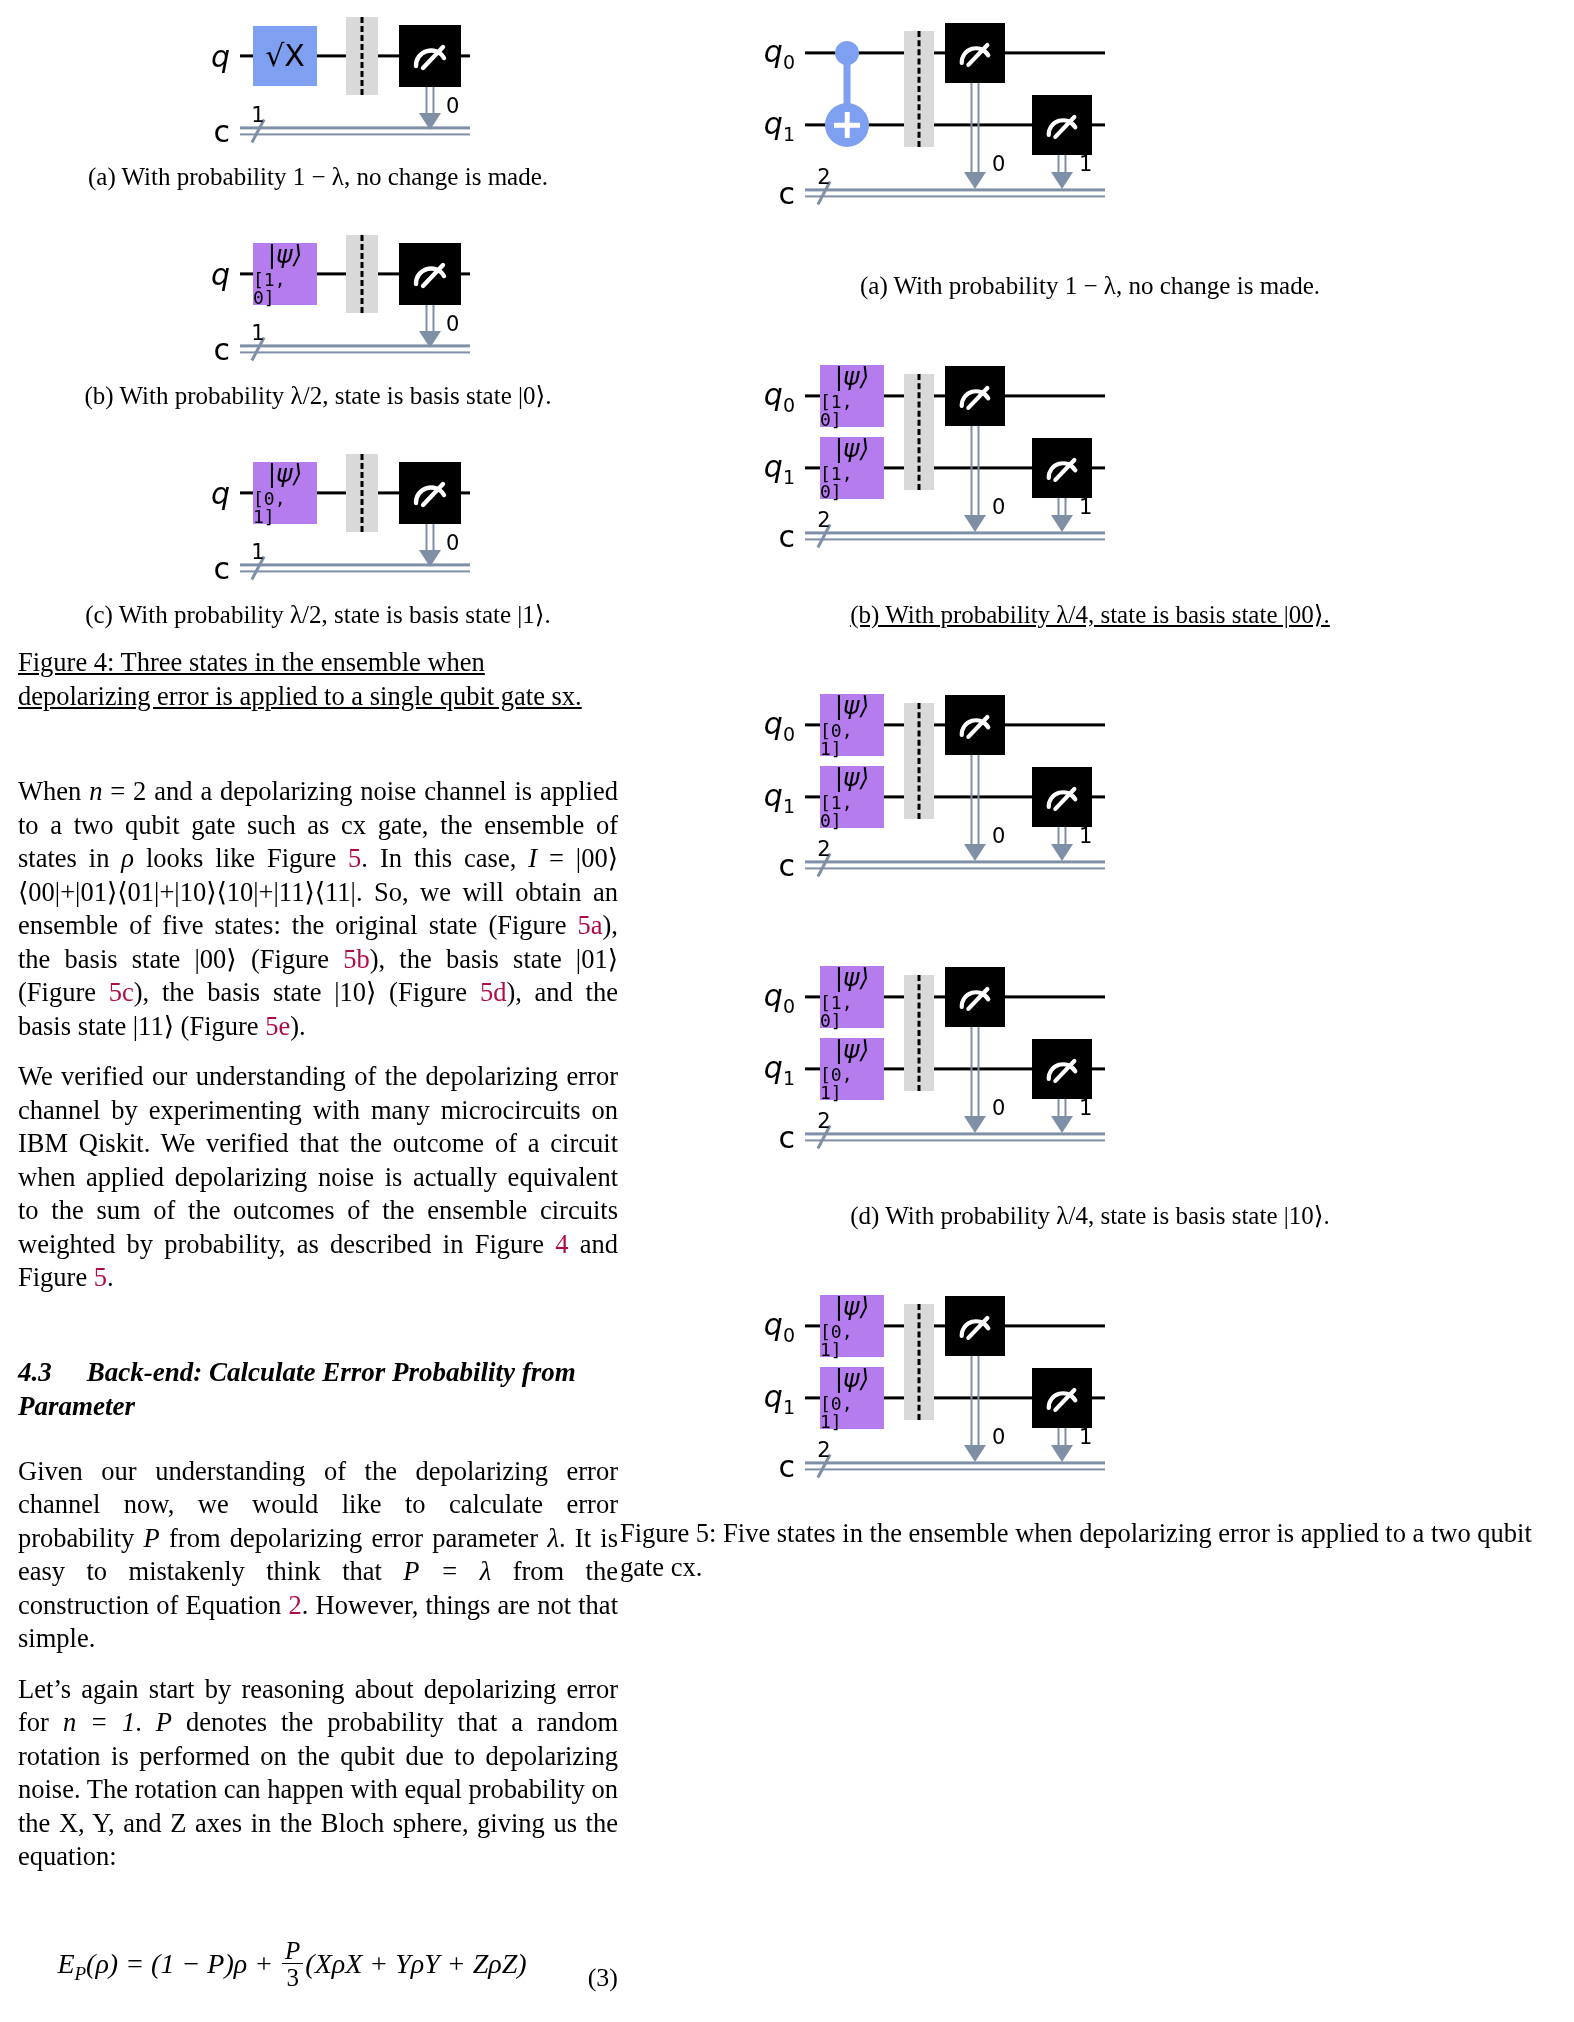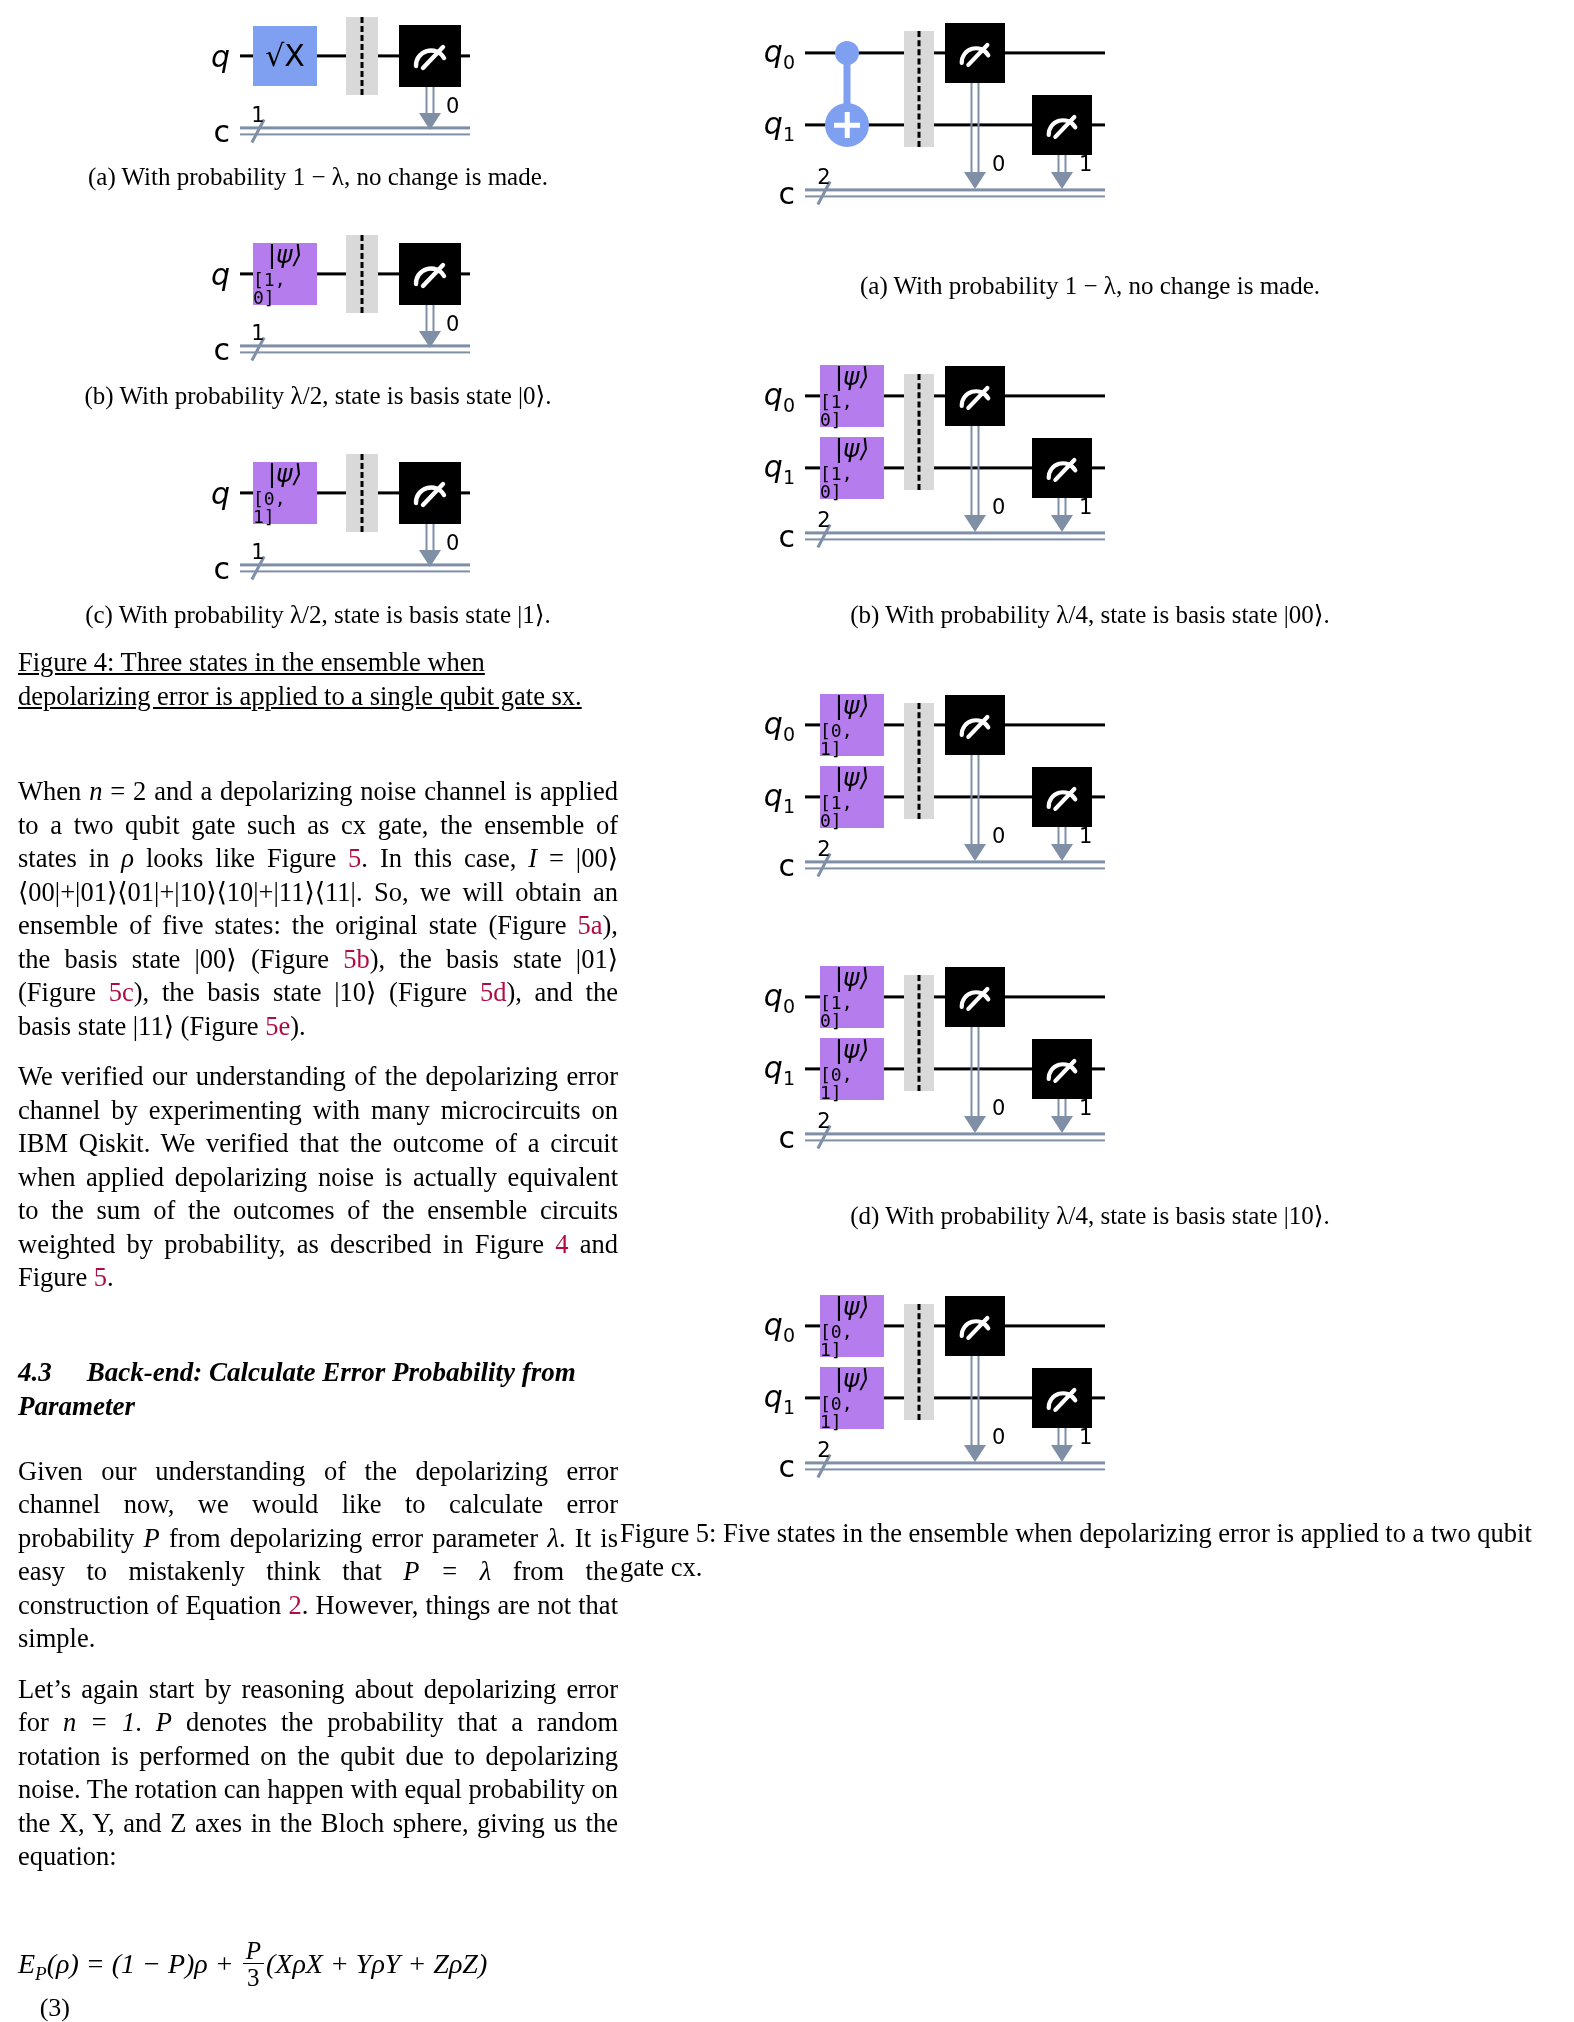--- a/index.html
+++ b/index.html
@@ -30,21 +30,21 @@
   .figcap {
     font-size:26.5px; line-height:33.5px; text-align:left; margin:0;
   }
   h3.sec {
     font-size:27px; font-style:italic; font-weight:bold;
     margin:0; line-height:34px;
   }
   h3.sec .num { font-weight:bold; margin-right:35px; }
 
   
-  .eqwrap { display:flex; align-items:flex-start; width:600px;flex-direction:column; }
+  .eqwrap { display:flex; align-items:flex-end; width:600px; }
   .eq { flex:1; text-align:center; font-size:28px; font-style:italic; }
   .eqnum { width:52px; text-align:right; font-size:26px; font-style:normal;}
   .frac { display:inline-flex; flex-direction:column; vertical-align:middle;
           text-align:center; margin:0 2px; position:relative; top:-2px; }
   .frac .n { font-size:25px; line-height:25px; padding:0 3px;}
   .frac .bar { border-top:1.6px solid #000; height:0; }
   .frac .d { font-size:25px; line-height:27px; padding:0 3px; font-style:normal;}
 
   
   .circuit { position:relative; }
@@ -336,21 +336,21 @@
       <div class="clabel" style="left:175px;top:193px;">c</div>
       <div class="cwire-outer" style="left:185px;top:193px;width:300px;">
         <div class="ln"></div>
           <div class="gap"></div>
           <div class="ln"></div>
       </div>
       <div class="slash" style="left:204px;top:193px;"></div>
       <div class="bitcount" style="left:204px;top:189px;">2</div>
     </div>
 
-    <p class="cap" style="margin-top:26px;">(b) With probability λ/4, state is basis state |00⟩.</p>
+    <p class="cap" style="margin-top:26px;text-decoration:underline;">(b) With probability λ/4, state is basis state |00⟩.</p>
 
     <div class="circuit" style="height:230px;margin-top:42px;">
       <div class="qlabel" style="left:175px;top:53px;">q<sub>0</sub></div>
       <div class="qlabel" style="left:175px;top:125px;">q<sub>1</sub></div>
       <div class="wire" style="left:185px;top:53px;width:300px;"></div>
       <div class="wire" style="left:185px;top:125px;width:300px;"></div>
       <div class="gate gate-psi" style="left:232px;top:53px;width:64px;height:62px;">
         <span class="ket">|ψ⟩</span>
         <span class="idx">[0, 1]</span>
       </div>

